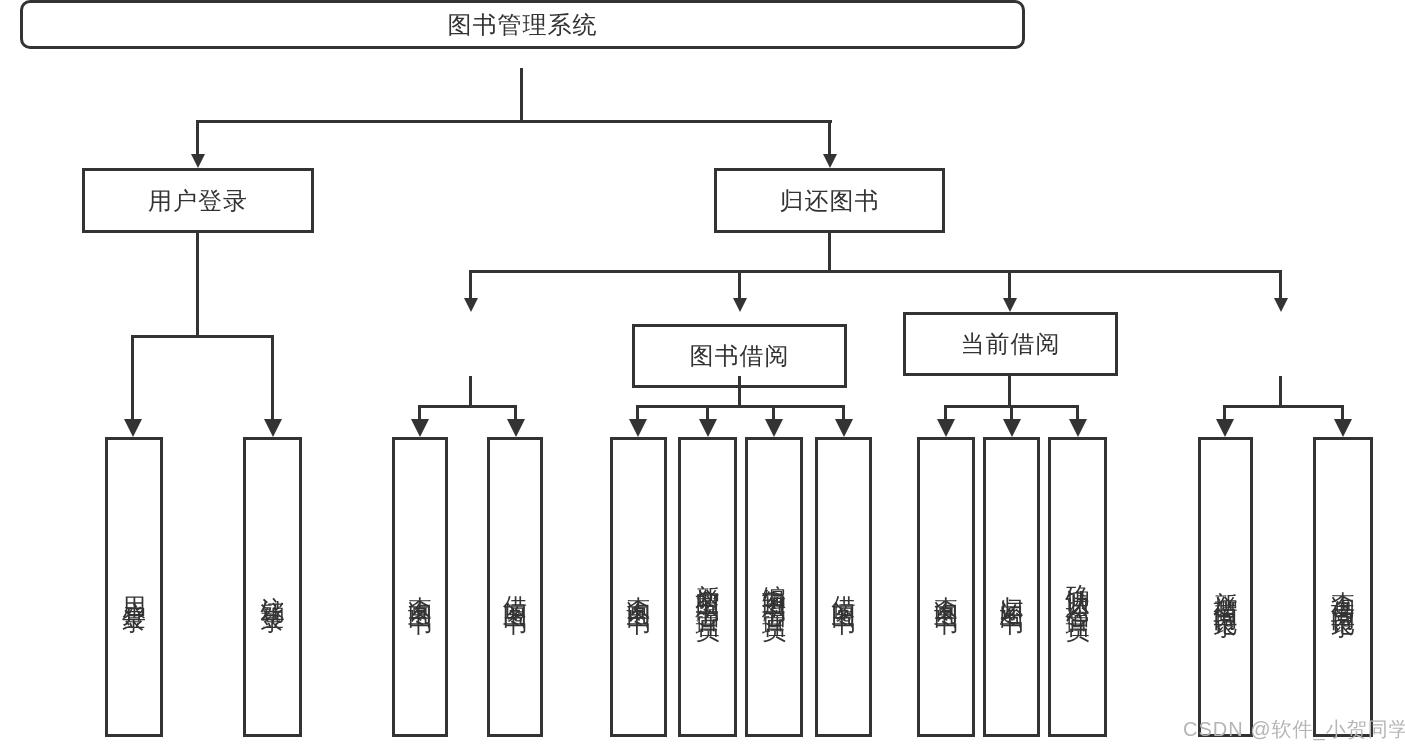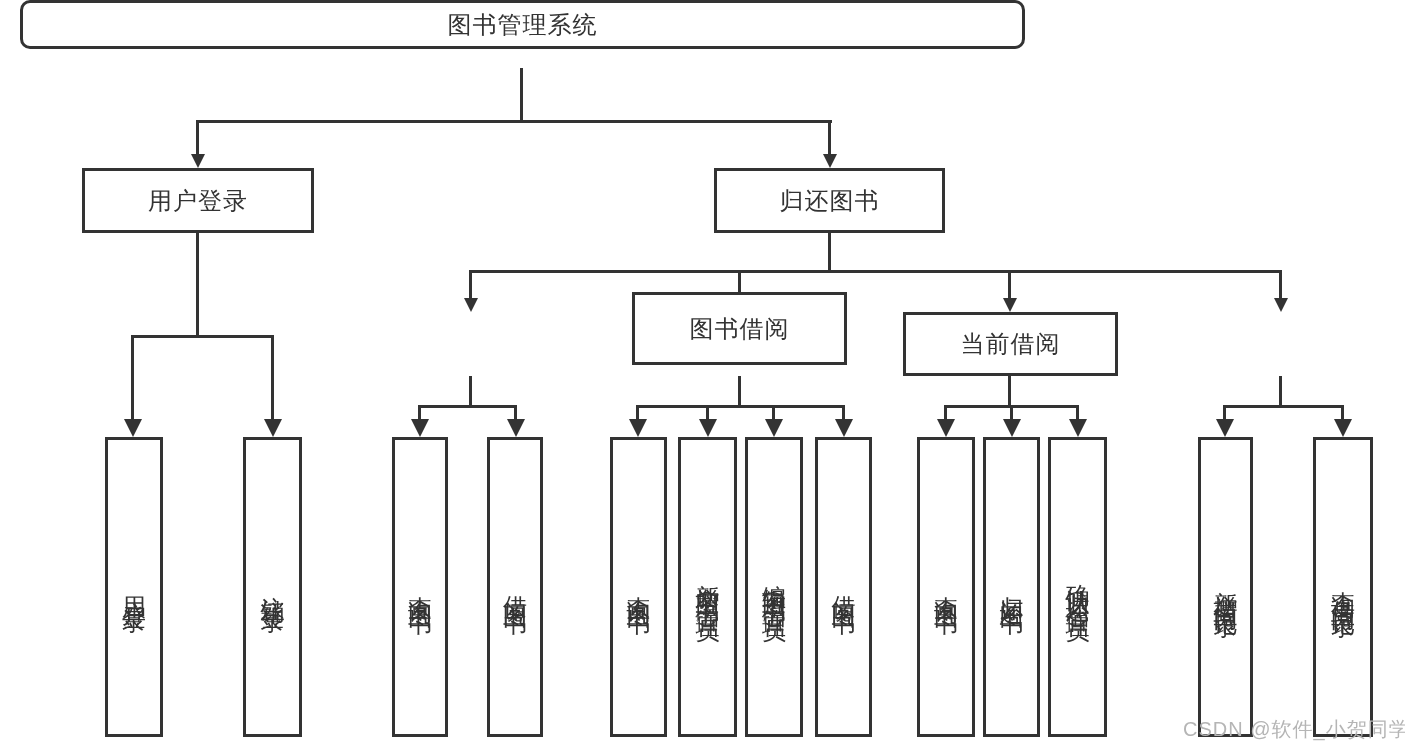--- a/index.html
+++ b/index.html
@@ -58,21 +58,21 @@
   <div class="ar" style="left:131px;top:335px;height:84px;"></div>
   <div class="ar" style="left:271px;top:335px;height:84px;"></div>
 
   <div class="v" style="left:828px;top:233px;height:39px;"></div>
   <div class="h" style="left:469px;top:270px;width:813px;"></div>
   <div class="ar sm" style="left:469px;top:270px;height:28px;"></div>
   <div class="ar sm" style="left:738px;top:270px;height:28px;"></div>
   <div class="ar sm" style="left:1008px;top:270px;height:28px;"></div>
   <div class="ar sm" style="left:1279px;top:270px;height:28px;"></div>
 
-  <div class="node" style="left:632px;top:292px;width:215px;height:73px;">图书借阅</div>
+  <div class="node" style="left:632px;top:324px;width:215px;height:64px;">图书借阅</div>
   <div class="node" style="left:903px;top:312px;width:215px;height:64px;">当前借阅</div>
 
   <div class="v" style="left:469px;top:376px;height:31px;"></div>
   <div class="h" style="left:418px;top:405px;width:99px;"></div>
   <div class="ar" style="left:418px;top:405px;height:14px;"></div>
   <div class="ar" style="left:514px;top:405px;height:14px;"></div>
 
   <div class="v" style="left:738px;top:376px;height:31px;"></div>
   <div class="h" style="left:636px;top:405px;width:208px;"></div>
   <div class="ar" style="left:636px;top:405px;height:14px;"></div>

